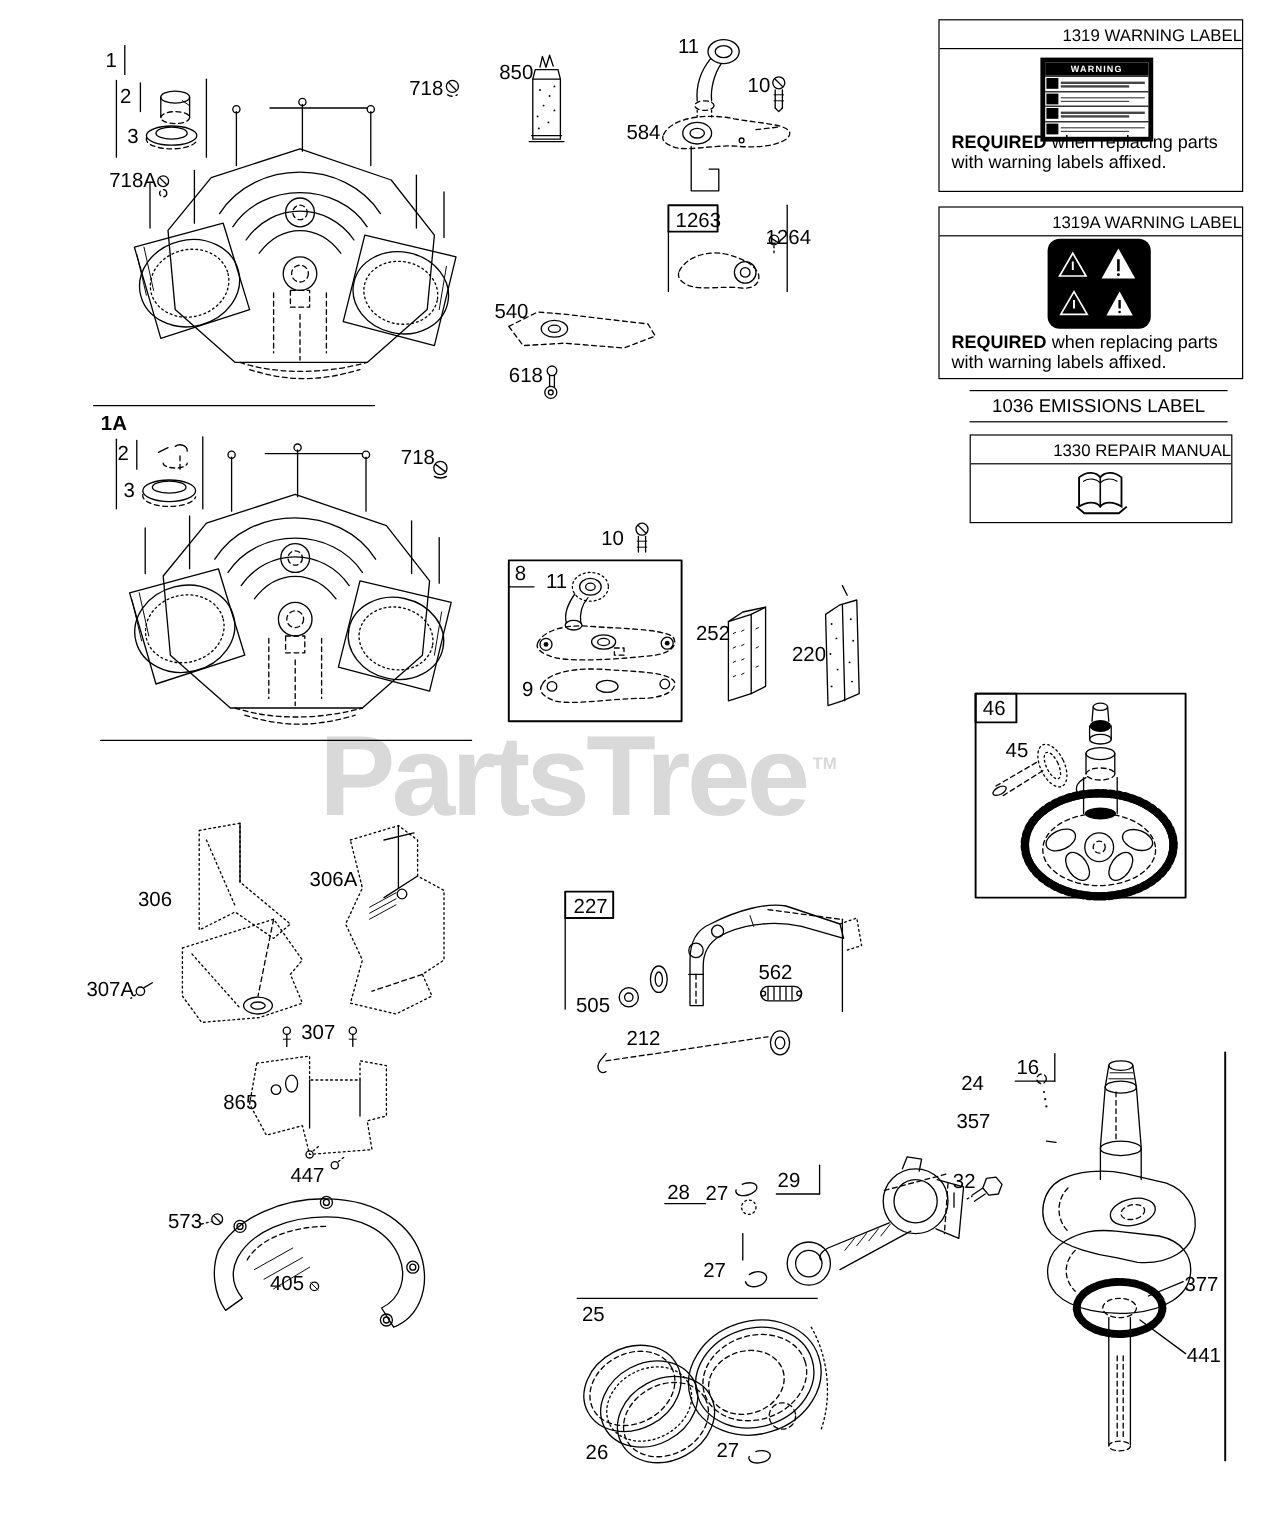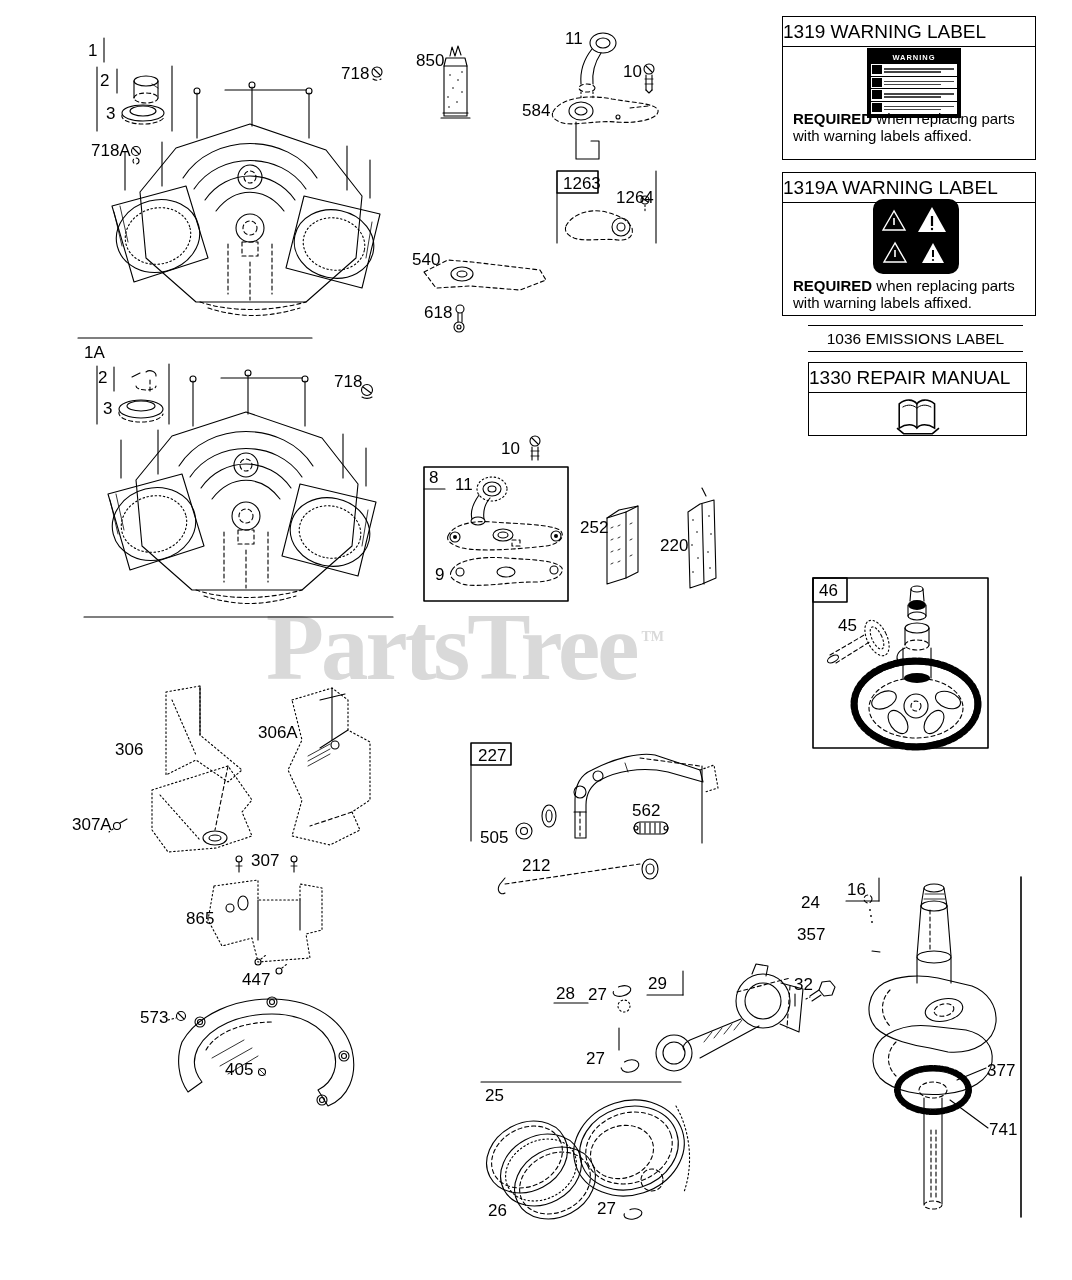--- a/index.html
+++ b/index.html
@@ -1,35 +1,35 @@
 <!DOCTYPE html>
 <html><head>
 <meta charset="utf-8">
 <style>
   html,body{margin:0;padding:0}
   body{width:1072px;height:1280px;position:relative;background:#fff;
        font-family:"Liberation Sans",sans-serif;color:#000;overflow:hidden}
   .watermark{position:absolute;left:266px;top:600px;z-index:0;
-       font-family:Liberation Serif, serif;font-weight:bold;font-size:95px;
+       font-family:Liberation Sans, sans-serif;font-weight:bold;font-size:95px;
        color:#d9d9d9;letter-spacing:-3px;line-height:1;white-space:nowrap}
   .watermark .tm{font-size:14px;letter-spacing:0;vertical-align:38px;margin-left:5px;font-weight:bold}
   svg.art{position:absolute;left:0;top:0;z-index:1}
   svg.art *{stroke:#000;fill:none;stroke-width:1.1;stroke-linecap:round;stroke-linejoin:round}
   svg.art .fillb{fill:#000;stroke:none}
   svg.art .dash{stroke-dasharray:4 3}
   svg.art .dot{stroke-dasharray:1.5 2.6}
   svg.art .teeth{stroke-width:7;stroke-dasharray:3 3}
   svg.art .teeth2{stroke-width:6;stroke-dasharray:2.5 2.5}
   svg.art .clip{stroke-dasharray:24 7}
   svg.art .thin{stroke-width:.8}
   svg.art .frame{stroke-width:1.6}
   .callout{position:absolute;z-index:2;font-size:17px;line-height:1;white-space:nowrap}
-  .bold{font-weight:normal}
+  .bold{font-weight:bold}
   .ibox{position:absolute;z-index:2;border:1.8px solid #000;background:transparent}
-  .ibox-title{font-size:19px;text-align:left;padding:4px 0 3px;border-bottom:1.8px solid #000}
+  .ibox-title{font-size:14px;text-align:right;padding:4px 0 3px;border-bottom:1.8px solid #000}
   .req{position:absolute;left:10px;font-size:15px;line-height:1.1;white-space:nowrap}
   .req .rb{font-weight:bold}
   .hl-box{position:absolute;z-index:2;border-top:1.8px solid #000;border-bottom:1.8px solid #000;
           text-align:center;font-size:15.5px}
   .mini-label{position:absolute;left:84px;top:31px;width:86px;height:62px;border:4px solid #000000}
   .ml-header{height:11px;background:#000;color:#fff;font-size:7.5px;font-weight:bold;
              text-align:center;line-height:11px;letter-spacing:1px}
   .ml-row{height:11.5px;border-top:1px solid #000;display:flex;align-items:center}
   .ml-ico{width:10px;height:9px;background:#000;margin:0 2px 0 1px;flex:none}
   .ml-lines{flex:1;padding-right:3px}
@@ -523,21 +523,21 @@
 <div class="callout" style="left:100px;top:72px">2</div>
 <div class="callout" style="left:106px;top:105px">3</div>
 <div class="callout" style="left:341px;top:65px">718</div>
 <div class="callout" style="left:91px;top:142px">718A</div>
 
 <div class="callout" style="left:416px;top:52px">850</div>
 <div class="callout" style="left:565px;top:30px">11</div>
 <div class="callout" style="left:623px;top:63px">10</div>
 <div class="callout" style="left:522px;top:102px">584</div>
 <div class="callout" style="left:563px;top:175px">1263</div>
-<div class="callout" style="left:616px;top:189px">1264</div>
+<div class="callout" style="left:638px;top:189px">1264</div>
 <div class="callout" style="left:412px;top:251px">540</div>
 <div class="callout" style="left:424px;top:304px">618</div>
 
 <div class="callout bold" style="left:84px;top:344px">1A</div>
 <div class="callout" style="left:98px;top:369px">2</div>
 <div class="callout" style="left:103px;top:400px">3</div>
 <div class="callout" style="left:334px;top:373px">718</div>
 
 <div class="callout" style="left:429px;top:469px">8</div>
 <div class="callout" style="left:501px;top:440px">10</div>
@@ -561,21 +561,21 @@
 <div class="callout" style="left:478px;top:747px">227</div>
 <div class="callout" style="left:480px;top:829px">505</div>
 <div class="callout" style="left:632px;top:802px">562</div>
 <div class="callout" style="left:522px;top:857px">212</div>
 
 <div class="callout" style="left:847px;top:881px">16</div>
 <div class="callout" style="left:801px;top:894px">24</div>
 <div class="callout" style="left:797px;top:926px">357</div>
 <div class="callout" style="left:794px;top:976px">32</div>
 <div class="callout" style="left:987px;top:1062px">377</div>
-<div class="callout" style="left:989px;top:1121px">741</div>
+<div class="callout" style="left:989px;top:1121px">441</div>
 
 <div class="callout" style="left:556px;top:985px">28</div>
 <div class="callout" style="left:588px;top:986px">27</div>
 <div class="callout" style="left:648px;top:975px">29</div>
 <div class="callout" style="left:586px;top:1050px">27</div>
 <div class="callout" style="left:485px;top:1087px">25</div>
 <div class="callout" style="left:488px;top:1202px">26</div>
 <div class="callout" style="left:597px;top:1200px">27</div>
 
 <div class="ibox" style="left:782px;top:16px;width:252px;height:142px">

